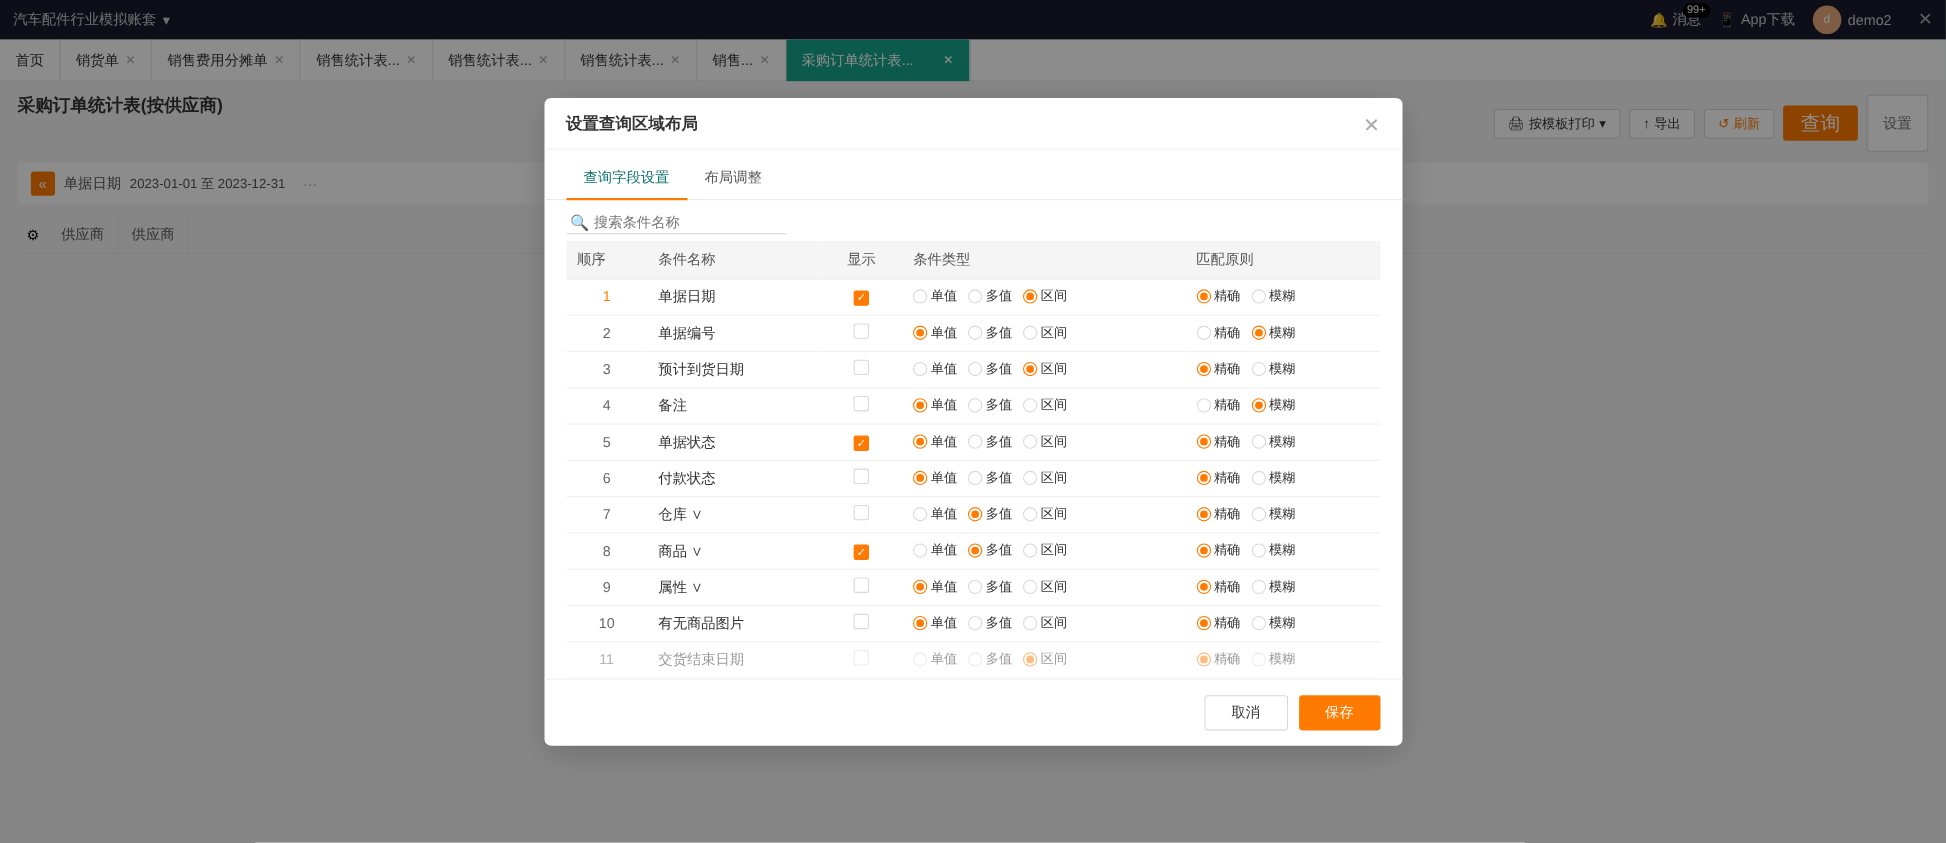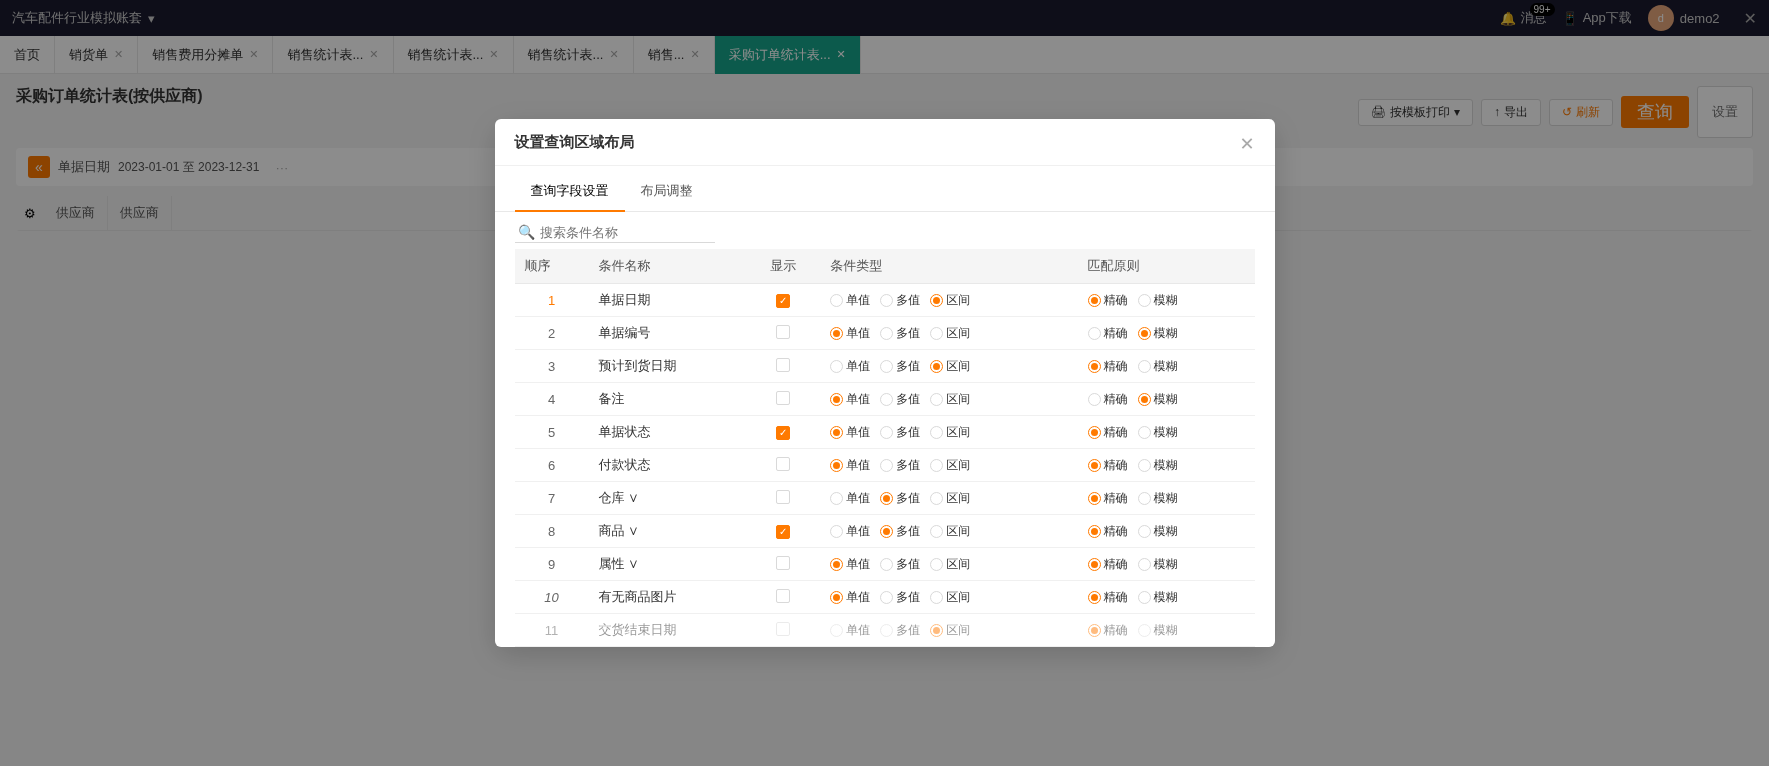--- a/index.html
+++ b/index.html
@@ -37,20 +37,21 @@
       padding: 0 14px;
       font-size: 13px;
       color: #333;
       cursor: pointer;
       border-right: 1px solid #e8e8e8;
       white-space: nowrap;
     }
     .tab-item.active {
       background: #17a48a;
       color: #fff;
+      gap: 21px;
     }
     .tab-item .tab-close { margin-left: 6px; color: #aaa; font-size: 11px; }
     .tab-item.active .tab-close { color: #fff; }
 
     
     .main-content {
       background: #f5f5f5;
       height: calc(766px - 36px - 38px);
       position: relative;
       padding: 12px 16px;
@@ -133,21 +134,21 @@
     }
     .dialog-tab {
       padding: 6px 16px 10px 16px;
       font-size: 13px;
       color: #555;
       cursor: pointer;
       border-bottom: 2px solid transparent;
       margin-bottom: -1px;
     }
     .dialog-tab.active {
-      color: #000000;
+      color: #0f766e;
       border-bottom: 2px solid #ff7a00;
     }
 
     
     .dialog-search {
       padding: 10px 20px 6px 20px;
       display: flex;
       align-items: center;
       gap: 8px;
     }
@@ -682,21 +683,21 @@
                     <span>精确</span>
                   </label>
                   <label class="radio-item">
                     <span class="radio-circle"></span>
                     <span>模糊</span>
                   </label>
                 </div>
               </td>
             </tr>
             <tr>
-              <td style="text-align: center; font-style: italic;"><span style="color:#666;">10</span></td>
+              <td style="text-align: center;"><span style="color:#666;">10</span></td>
               <td>有无商品图片</td>
               <td style="text-align: center;"><span class="cb"></span></td>
               <td>
                 <div class="radio-group">
                   <label class="radio-item">
                     <span class="radio-circle selected"></span>
                     <span>单值</span>
                   </label>
                   <label class="radio-item">
                     <span class="radio-circle"></span>
@@ -751,15 +752,19 @@
                     <span class="radio-circle"></span>
                     <span>模糊</span>
                   </label>
                 </div>
               </td>
             </tr>
           </tbody>
       </table>
     </div>
 
+    <div class="dialog-footer">
+      <button class="btn-cancel">取消</button>
+      <button class="btn-save">保存</button>
+    </div>
 
   </div>
 </div>
 
 </body></html>

